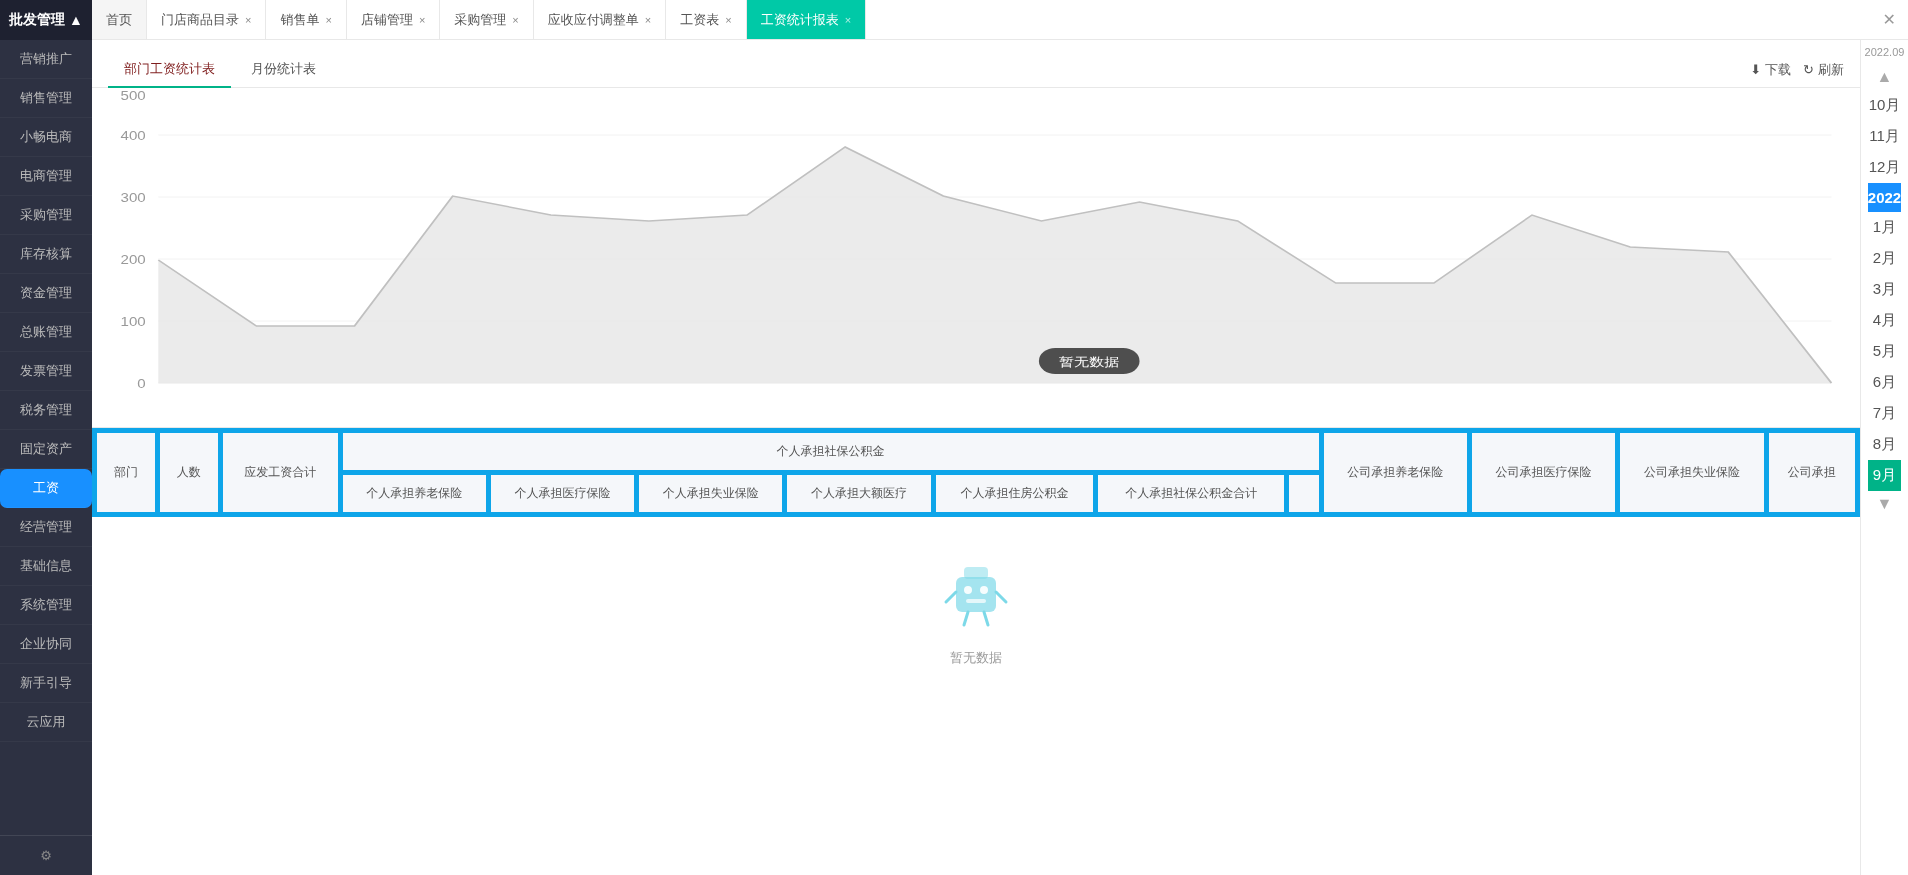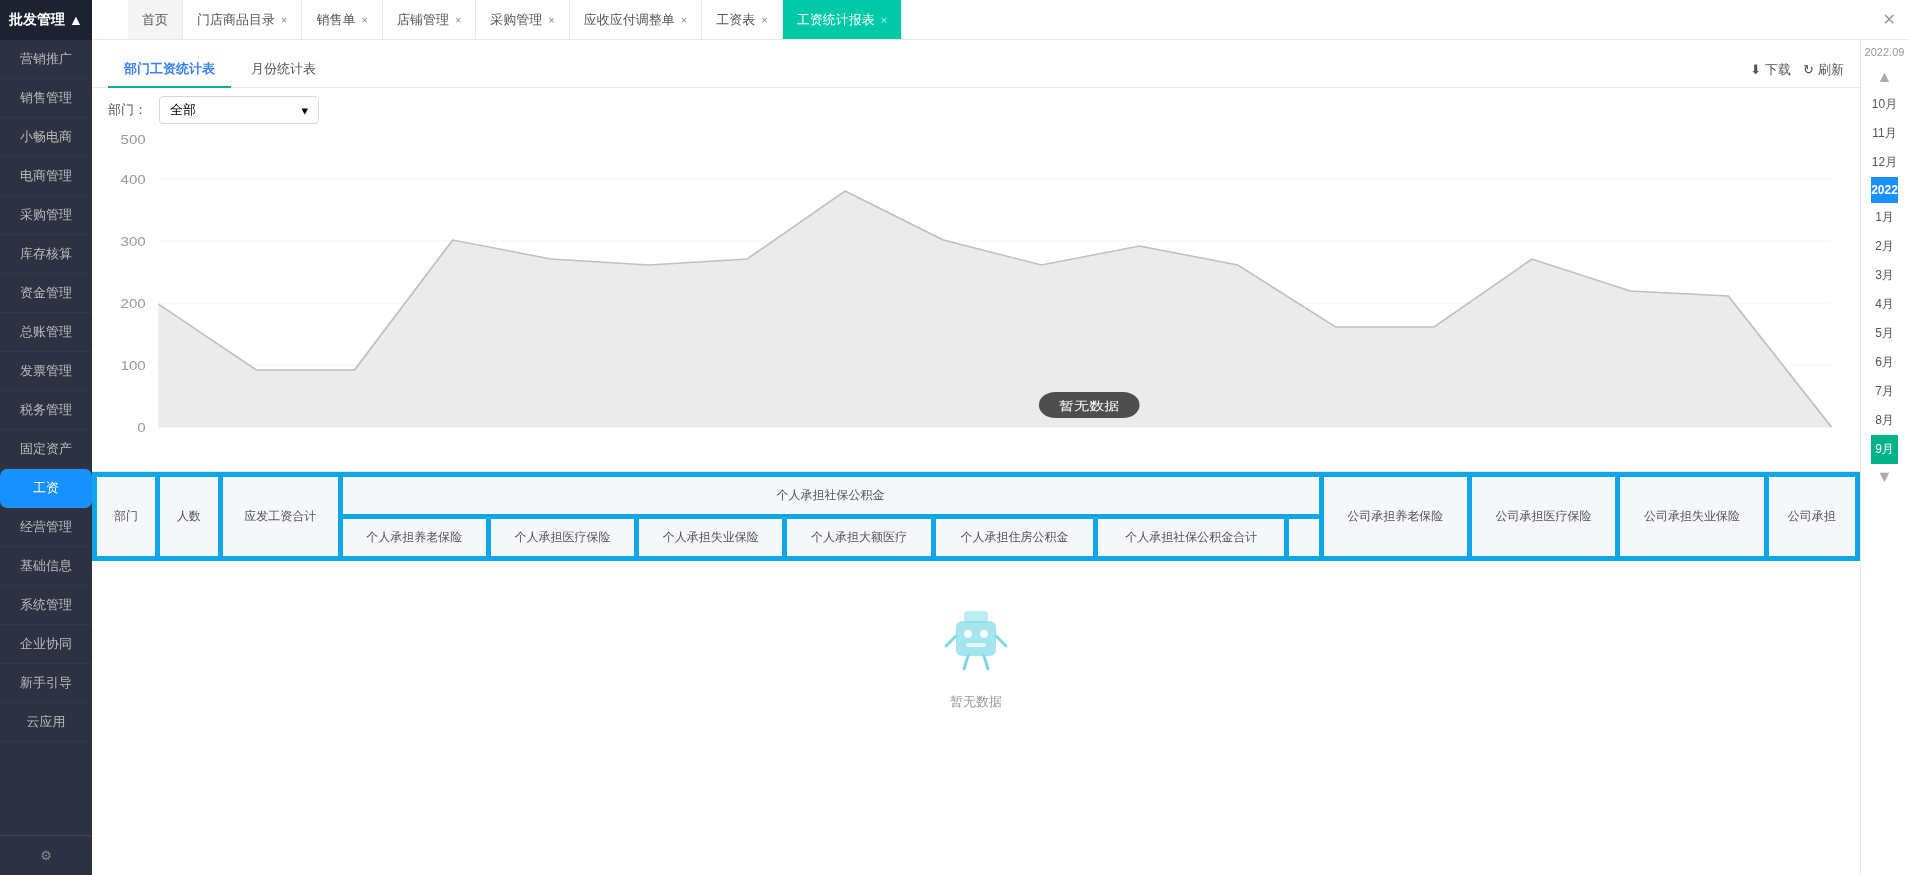--- a/index.html
+++ b/index.html
@@ -55,21 +55,20 @@
 
     
     .tab-bar {
       display: flex;
       align-items: center;
       background: #fff;
       border-bottom: 1px solid #e8e8e8;
       height: 40px;
       overflow-x: auto;
       flex-shrink: 0;
-      padding-left: 36px;
     }
     .tab-bar::-webkit-scrollbar { display: none; }
     .tab-item {
       display: flex;
       align-items: center;
       padding: 0 14px;
       height: 40px;
       font-size: 13px;
       color: #555;
       cursor: pointer;
@@ -117,21 +116,21 @@
       flex-shrink: 0;
     }
     .sub-tab {
       padding: 8px 16px;
       font-size: 13px;
       cursor: pointer;
       color: #555;
       border-bottom: 2px solid transparent;
       margin-bottom: -1px;
     }
-    .sub-tab.active { color: #3b82f6; border-bottom: 2px solid #00b388; font-weight: bold; }
+    .sub-tab.active { color: #7f1d1d; border-bottom: 2px solid #00b388; }
 
     
     .toolbar {
       display: flex;
       align-items: center;
       justify-content: flex-end;
       padding: 8px 16px;
       gap: 12px;
       flex-shrink: 0;
     }
@@ -226,21 +225,21 @@
     }
     .date-sidebar::-webkit-scrollbar { display: none; }
     .date-year-label {
       font-size: 11px;
       color: #999;
       padding: 6px 2px;
       text-align: center;
       white-space: nowrap;
     }
     .date-month-item {
-      font-size: 12px;
+      font-size: 15px;
       color: #555;
       padding: 6px 0;
       width: 100%;
       text-align: center;
       cursor: pointer;
     }
     .date-month-item.active {
       background: #00b388;
       color: #fff;
       border-radius: 0;
@@ -359,27 +358,20 @@
             <span>⬇</span>
             <span>下载</span>
           </div>
           <div class="toolbar-btn">
             <span>↻</span>
             <span>刷新</span>
           </div>
         </div>
       </div>
 
-      <div class="filter-row">
-        <span class="filter-label">部门：</span>
-        <div class="filter-select">
-          <span>全部</span>
-          <span>▾</span>
-        </div>
-      </div>
 
       <div class="chart-area">
         <div class="chart-svg-wrap">
           <svg width="100%" height="320" viewBox="0 0 1380 320" preserveAspectRatio="none">
 
             <text x="30" y="300" font-size="12" fill="#999" text-anchor="end">0</text>
             <text x="30" y="238" font-size="12" fill="#999" text-anchor="end">100</text>
             <text x="30" y="176" font-size="12" fill="#999" text-anchor="end">200</text>
             <text x="30" y="114" font-size="12" fill="#999" text-anchor="end">300</text>
             <text x="30" y="52" font-size="12" fill="#999" text-anchor="end">400</text>

